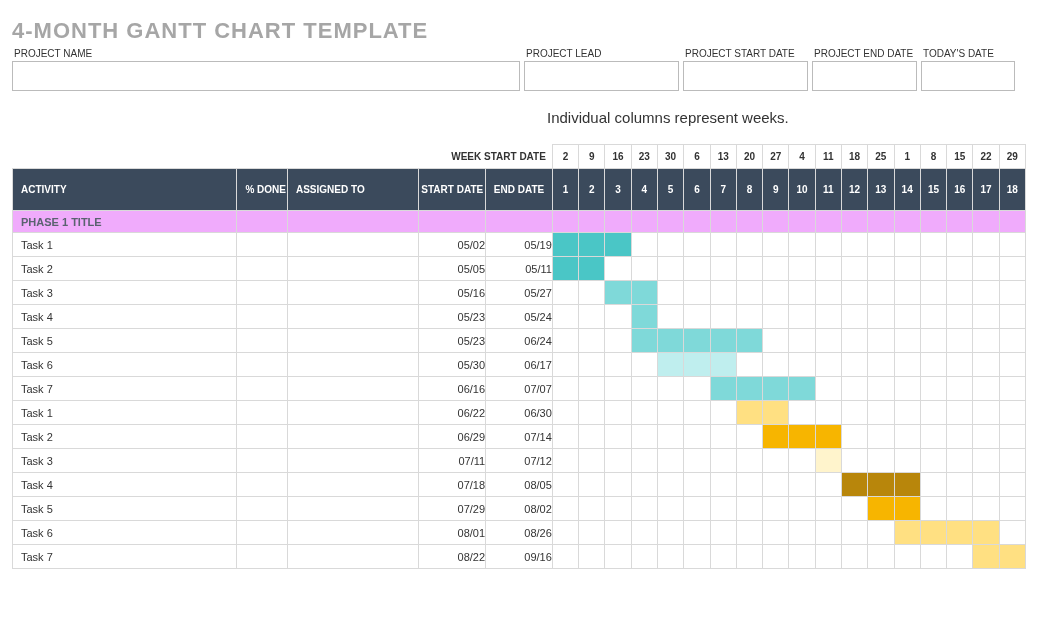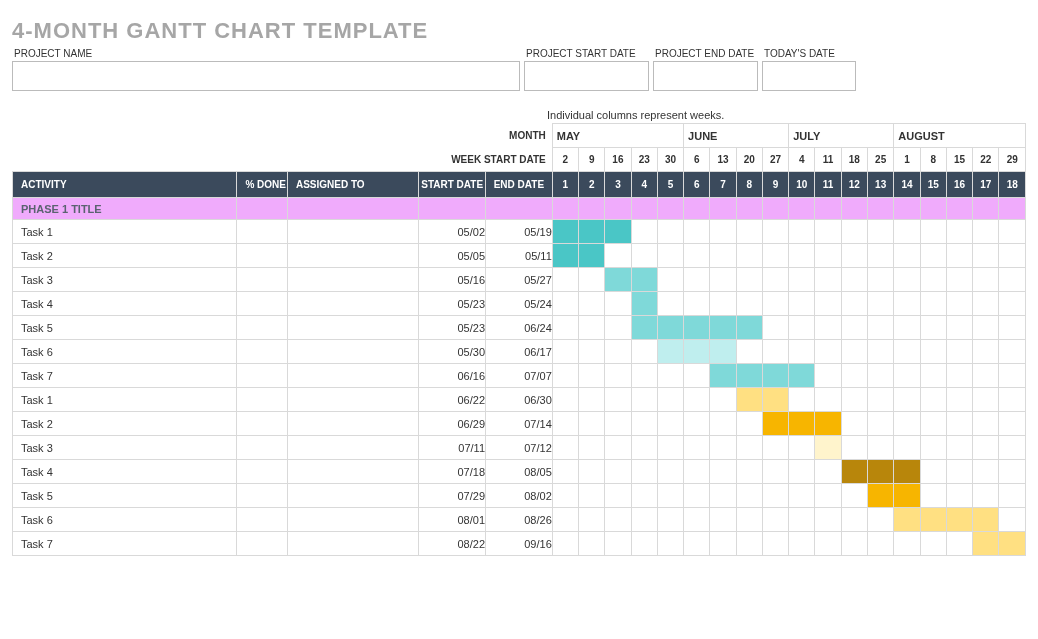--- a/index.html
+++ b/index.html
@@ -39,24 +39,24 @@
     height: 30px;
     background: #fff;
   }
   .meta-project-name { flex: 0 0 508px; }
   .meta-project-lead { flex: 0 0 155px; }
   .meta-start-date   { flex: 0 0 125px; }
   .meta-end-date     { flex: 0 0 105px; }
   .meta-today        { flex: 0 0 94px; }
 
   .note {
-    font-size: 11px;
+    font-size: 15px;
     color: #333;
     margin-left: 535px;
-    margin-bottom: 2px;
+    margin-bottom: 18px;
   }
 
   table {
     border-collapse: collapse;
     width: 100%;
     table-layout: fixed;
   }
   th, td {
     border: 1px solid #d9d9d9;
     height: 24px;
@@ -85,21 +85,21 @@
     font-size: 10px;
     text-align: center;
   }
   .dark-head {
     background: #3b4a5c;
     color: #fff;
     font-weight: bold;
     font-size: 10px;
     text-align: left;
     padding-left: 8px;
-    height: 26px;
+    height: 42px;
   }
   .dark-head.center { text-align: center; padding-left: 0; }
   .phase-row td {
     background: #f0abfc;
     font-weight: bold;
     color: #5a6270;
     font-size: 11px;
     height: 22px;
   }
   .phase-row td:first-child { padding-left: 8px; text-align: left; }
@@ -117,20 +117,24 @@
   .c-amber-xl{ background: #fff4cc !important; }
 </style>
 </head>
 <body>
 
 <div class="title">4-MONTH GANTT CHART TEMPLATE</div>
 
 <div class="meta-row">
   <div class="meta-cell meta-project-name">
     <label>PROJECT NAME</label>
+    <div class="box"></div>
+  </div>
+  <div class="meta-cell meta-project-lead">
+    <label>PROJECT LEAD</label>
     <div class="box"></div>
   </div>
   <div class="meta-cell meta-start-date">
     <label>PROJECT START DATE</label>
     <div class="box"></div>
   </div>
   <div class="meta-cell meta-end-date">
     <label>PROJECT END DATE</label>
     <div class="box"></div>
   </div>
@@ -162,27 +166,20 @@
       <col class="wk">
       <col class="wk">
       <col class="wk">
     <col class="wk">
       <col class="wk">
       <col class="wk">
       <col class="wk">
       <col class="wk">
   </colgroup>
   <thead id="thead">
-      <tr>
-        <td colspan="5" class="lbl-right">MONTH</td>
-        <th class="month-head" colspan="5">MAY</th>
-        <th class="month-head" colspan="4">JUNE</th>
-        <th class="month-head" colspan="4">JULY</th>
-        <th class="month-head" colspan="5">AUGUST</th>
-      </tr>
       <tr>
         <td colspan="5" class="lbl-right">WEEK START DATE</td>
         <th class="week-head">2</th>
         <th class="week-head">9</th>
         <th class="week-head">16</th>
         <th class="week-head">23</th>
         <th class="week-head">30</th>
         <th class="week-head">6</th>
         <th class="week-head">13</th>
         <th class="week-head">20</th>

